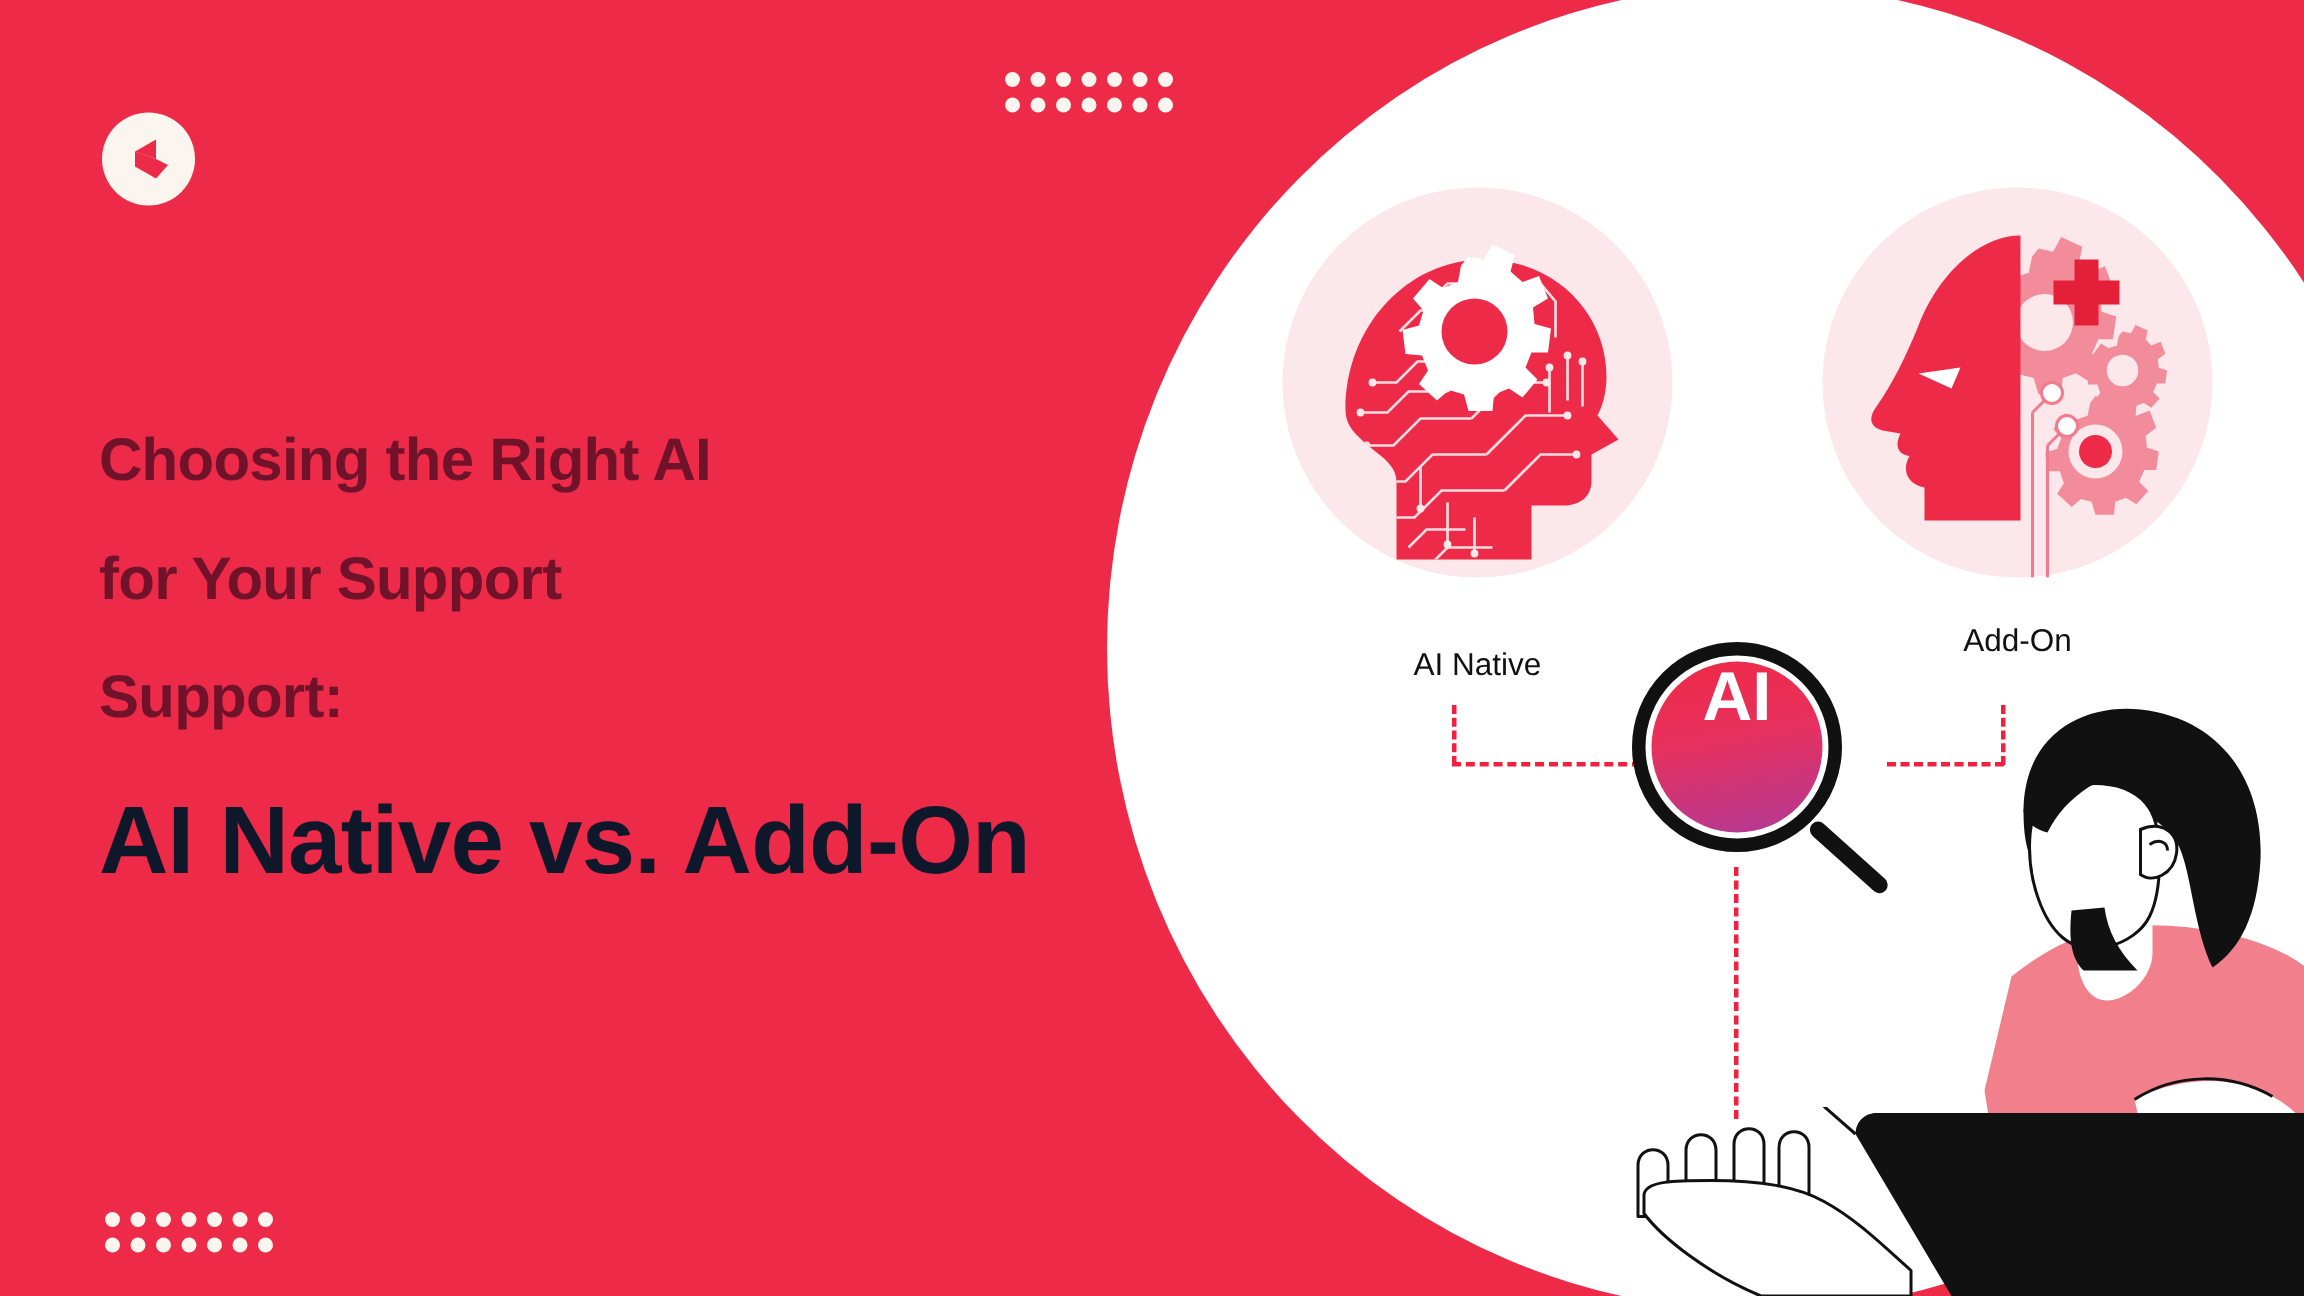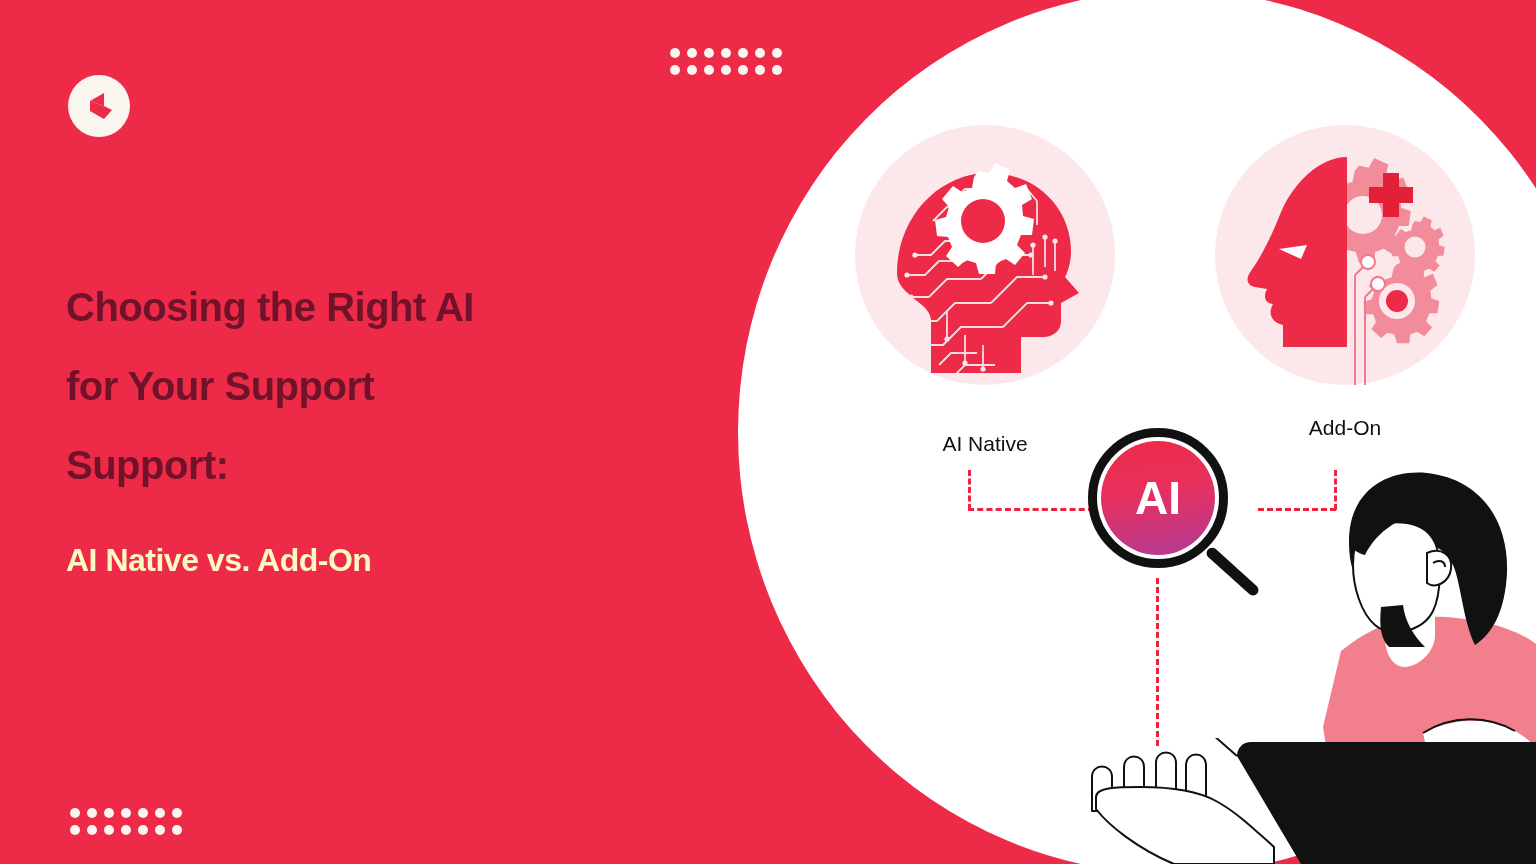--- a/index.html
+++ b/index.html
@@ -62,25 +62,25 @@
   .headline .line {
     font-size:40px;
     font-weight:bold;
     line-height:79px;
     letter-spacing:-0.5px;
     color:#70132A;
     white-space:nowrap;
   }
   .headline .subline {
     margin-top:24px;
-    font-size:32px;
+    font-size:64px;
     font-weight:bold;
     line-height:62px;
     letter-spacing:-0.5px;
-    color:#fef9c3;
+    color:#0f172a;
     white-space:nowrap;
   }
 
   
   #illustration {
     position:absolute;
     left:0; top:0;
     width:1536px; height:864px;
     pointer-events:none;
   }
@@ -122,21 +122,21 @@
     border-radius:50%;
     border:9px solid #111111;
     background:#FFFFFF;
   }
   .mag-core {
     position:absolute;
     left:13px; top:13px;
     width:114px; height:114px;
     border-radius:50%;
     background:linear-gradient(170deg, #EE2A47 0%, #E8305C 42%, #B23A96 100%);
-    display:flex; align-items:center; justify-content:center;
+    display:flex; justify-content:center;
   }
   .mag-core span {
     font-size:46px;
     font-weight:bold;
     color:#FFFFFF;
     letter-spacing:0px;
     line-height:1;
   }
   .mag-handle {
     position:absolute;

